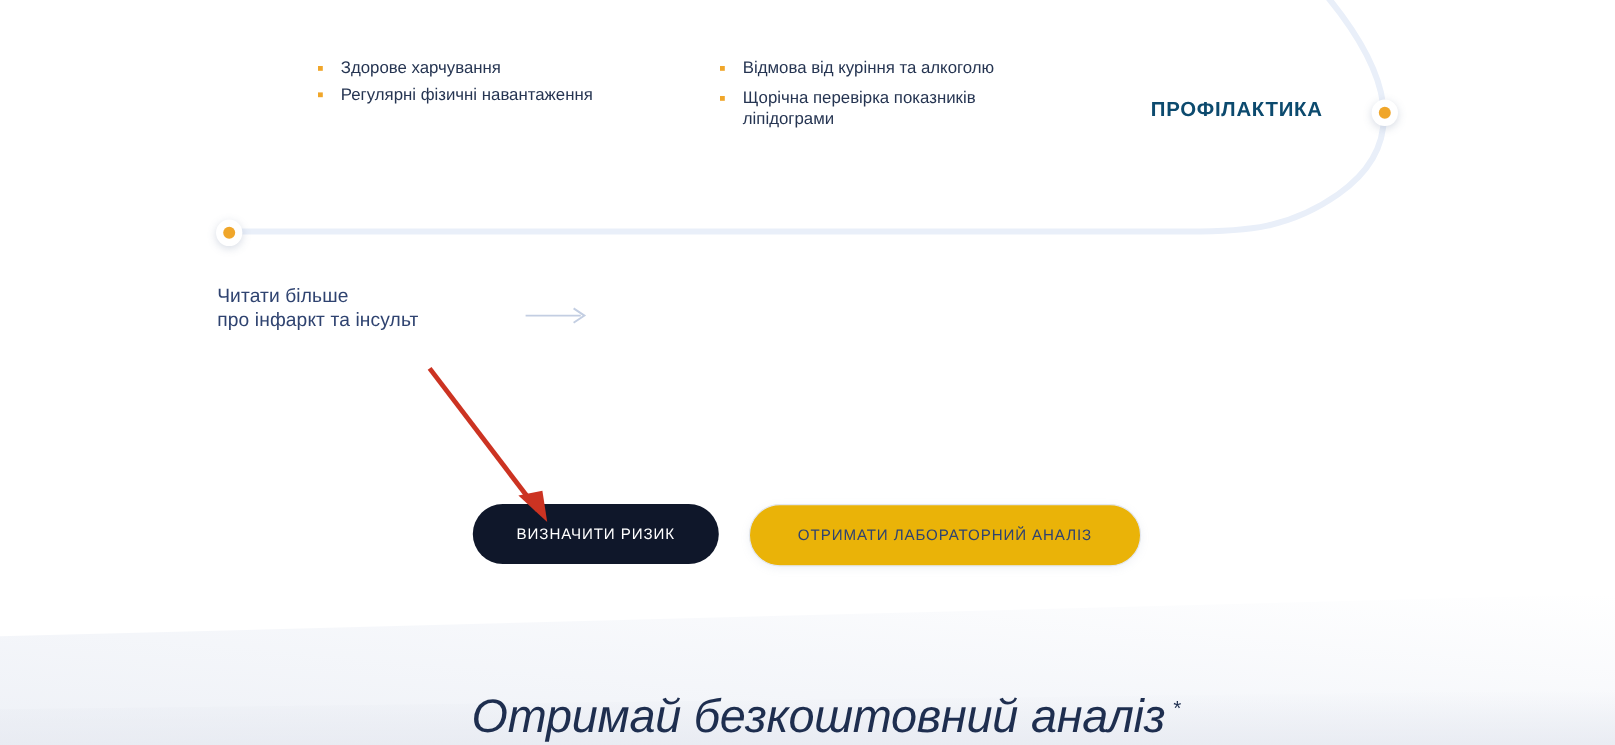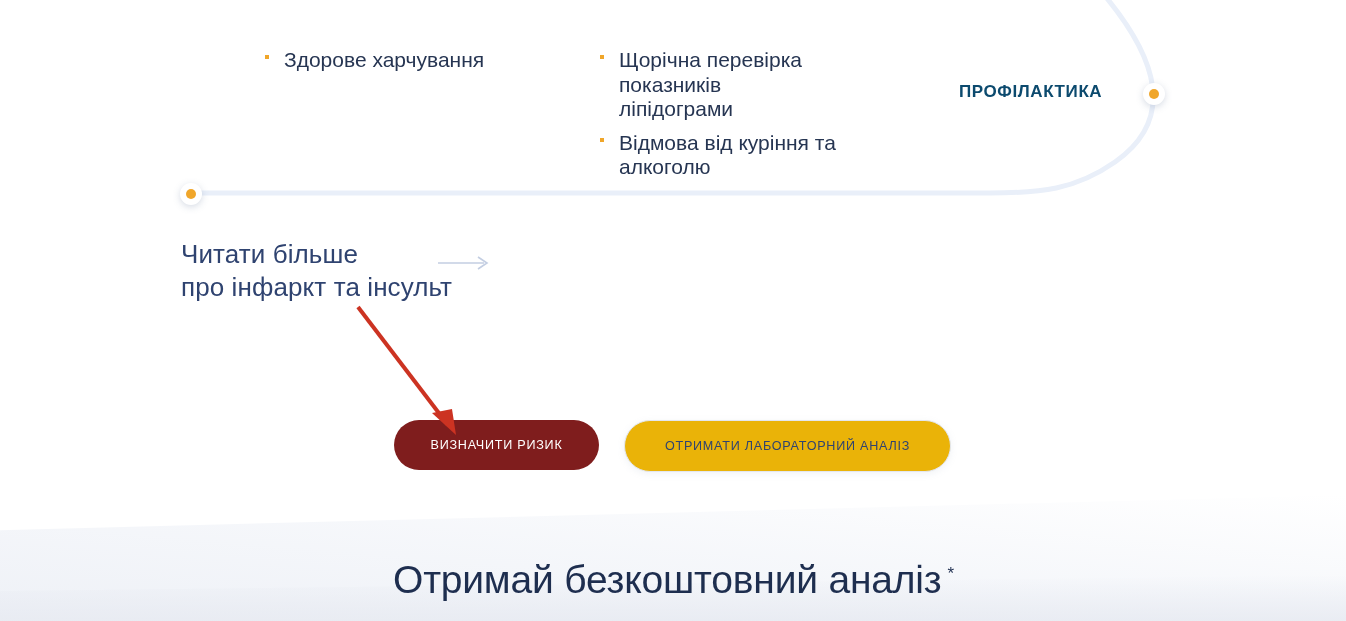--- a/index.html
+++ b/index.html
@@ -91,42 +91,42 @@
     padding: 0;
     list-style: none;
   }
   #list-left  { left: 262px; top: 48px; width: 300px; }
   #list-right { left: 597px; top: 48px; width: 300px; }
 
   .bullet-item {
     position: relative;
     padding-left: 22px;
     margin-bottom: 6px;
-    font-size: 21px;
+    font-size: 14px;
     line-height: 1.17;
     color: #263552;
     white-space: pre-line;
   }
   .bullet-item::before {
     content: "";
     position: absolute;
     left: 3px;
     top: 7px;
     width: 4px;
     height: 4px;
     background: #F0A62A;
   }
   #list-right .bullet-item { margin-bottom: 9px; }
 
   
   #read-more {
     position: absolute;
     left: 181px;
     top: 238px;
-    font-size: 26px;
+    font-size: 16px;
     line-height: 1.28;
     color: #2F4370;
     white-space: pre-line;
     letter-spacing: 0.1px;
   }
   #read-more-arrow {
     position: absolute;
     left: 437px;
     top: 254px;
     width: 52px;
@@ -135,21 +135,21 @@
 
   
   #btn-primary {
     position: absolute;
     left: 394px;
     top: 420px;
     width: 205px;
     height: 50px;
     border: none;
     border-radius: 25px;
-    background: #7f1d1d;
+    background: #0f172a;
     color: #ffffff;
     font-size: 12.6px;
     letter-spacing: 0.75px;
     font-family: "Liberation Sans", sans-serif;
     cursor: pointer;
     padding: 0;
   }
   #btn-secondary {
     position: absolute;
     left: 624px;
@@ -175,25 +175,26 @@
     top: 295px;
     width: 140px;
     height: 150px;
     pointer-events: none;
   }
 
   
   #free-analysis-heading {
     position: absolute;
     left: 393px;
-    top: 558px;
+    top: 576px;
     font-size: 39px;
     color: #1E2E4F;
     letter-spacing: -0.2px;
     white-space: nowrap;
+    font-style: italic;
   }
   #free-analysis-asterisk {
     font-size: 17px;
     vertical-align: super;
     margin-left: 6px;
     color: #1E2E4F;
   }
 </style>
 </head>
 <body>
@@ -207,26 +208,27 @@
     <path d="M 1100 -10 C 1160 60, 1175 120, 1115 162 C 1075 190, 1040 193, 990 193 L 190 193" fill="none" stroke="#E9EFF9" stroke-width="5" stroke-linecap="round"></path>
   </svg>
 
   <div id="section-label">ПРОФІЛАКТИКА</div>
 
   <div id="dot-right" class="track-dot"></div>
   <div id="dot-left" class="track-dot"></div>
 
   <ul id="list-left" class="bullet-list">
     <li class="bullet-item">Здорове харчування</li>
+    <li class="bullet-item">Регулярні фізичні навантаження</li>
   </ul>
 
   <ul id="list-right" class="bullet-list">
+    <li class="bullet-item">Відмова від куріння та алкоголю</li>
     <li class="bullet-item">Щорічна перевірка показників
 ліпідограми</li>
-    <li class="bullet-item">Відмова від куріння та алкоголю</li>
   </ul>
 
   <a id="read-more" style="text-decoration:none">Читати більше
 про інфаркт та інсульт</a>
 
   <svg id="read-more-arrow" viewBox="0 0 52 18">
     <line x1="1" y1="9" x2="47" y2="9" stroke="#C3CEE2" stroke-width="1.6"></line>
     <polyline points="41,3 50,9 41,15" fill="none" stroke="#C3CEE2" stroke-width="1.6"></polyline>
   </svg>
 

